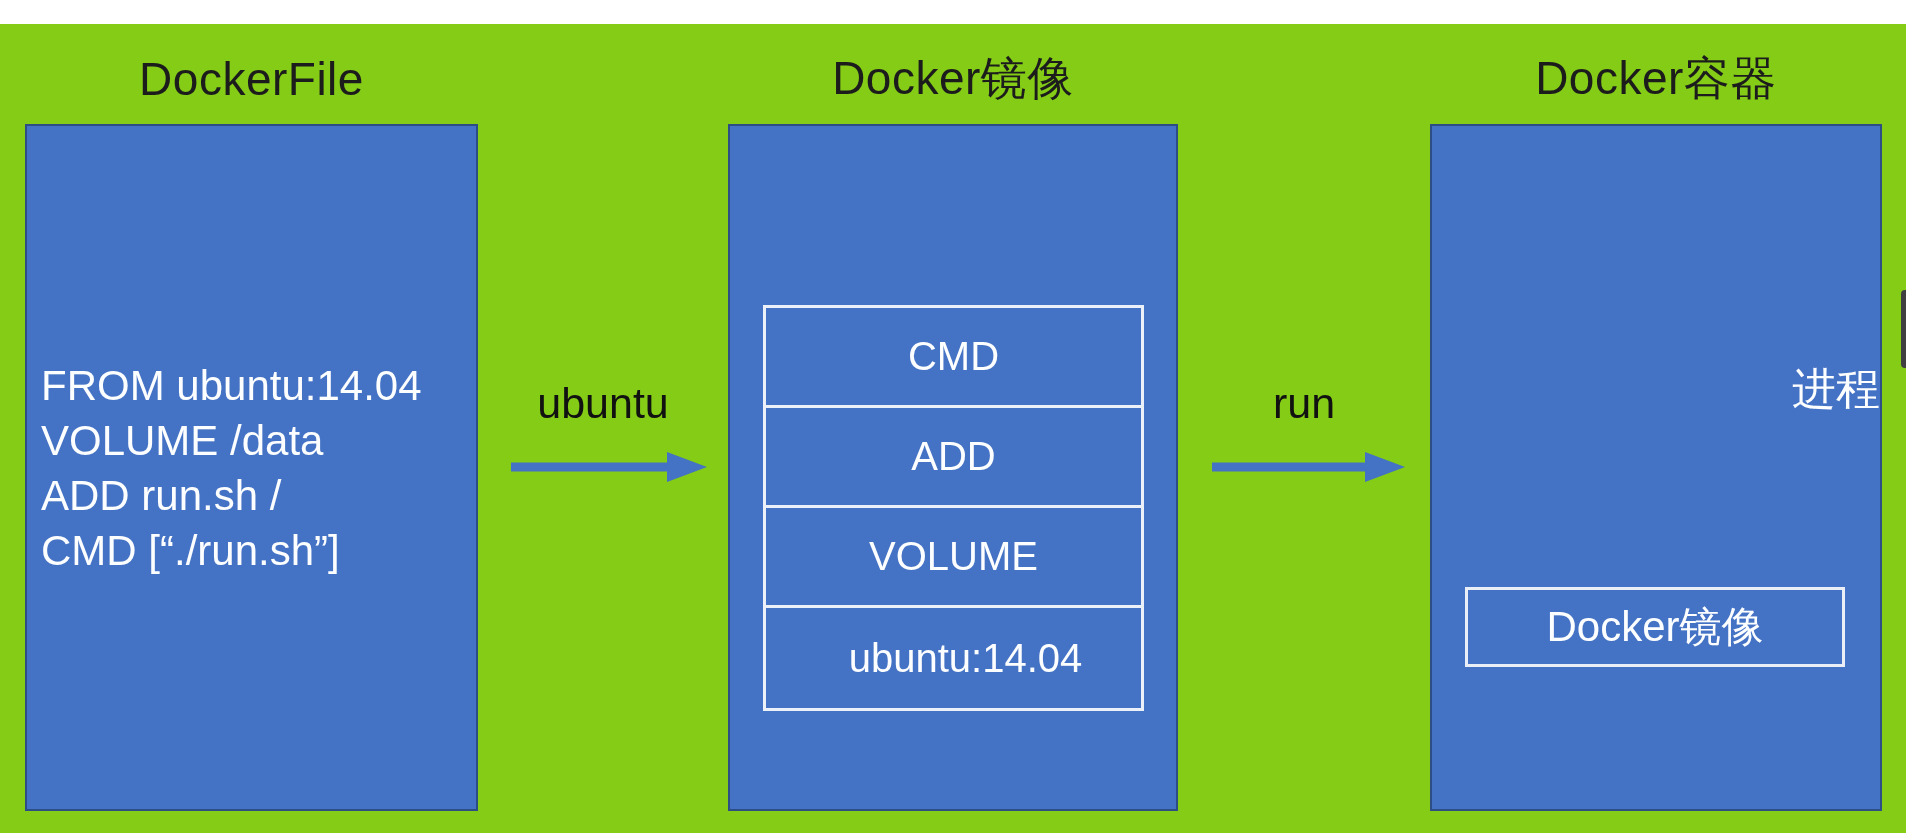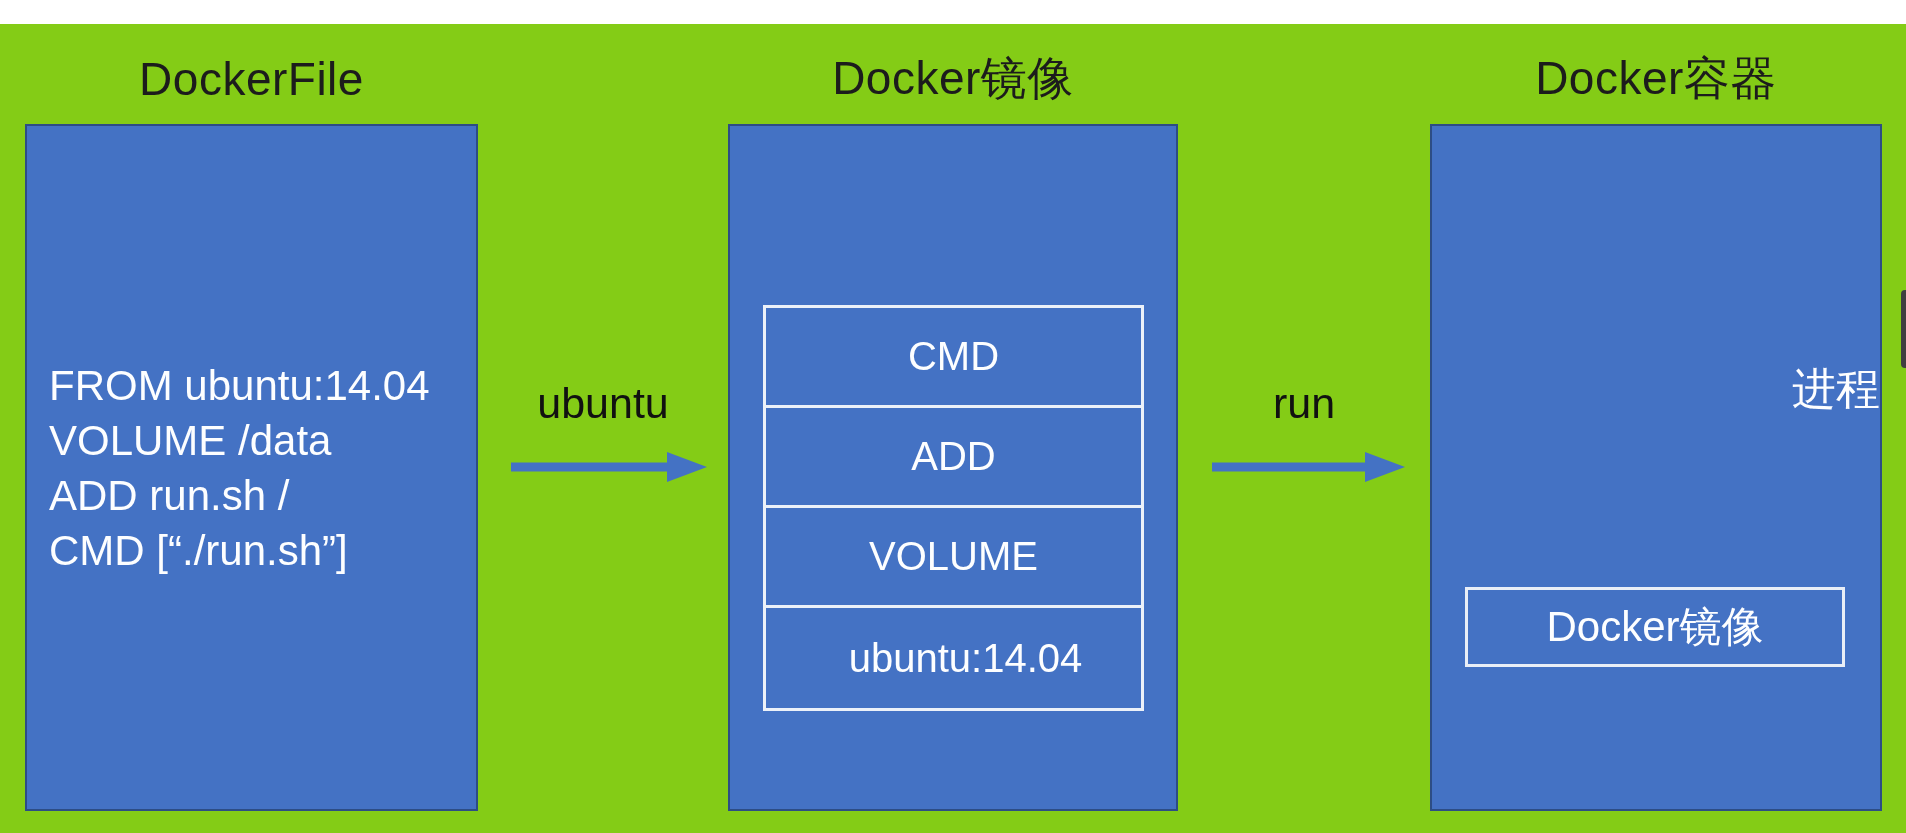--- a/index.html
+++ b/index.html
@@ -33,21 +33,21 @@
   .node-box {
     position: absolute;
     top: 100px;
     height: 687px;
     background: #4472c4;
     border: 2px solid #2d4d85;
     box-sizing: border-box;
   }
   .box-dockerfile { left: 25px;   width: 453px;
     display: flex; flex-direction: column; justify-content: center;
-    padding-left: 22px; }
+    padding-left: 14px; }
   .box-image      { left: 728px;  width: 450px; }
   .box-container  { left: 1430px; width: 452px; }
 
   .code-line {
     color: #fdfeff;
     font-size: 42px;
     line-height: 55px;
     white-space: pre;
   }
 

